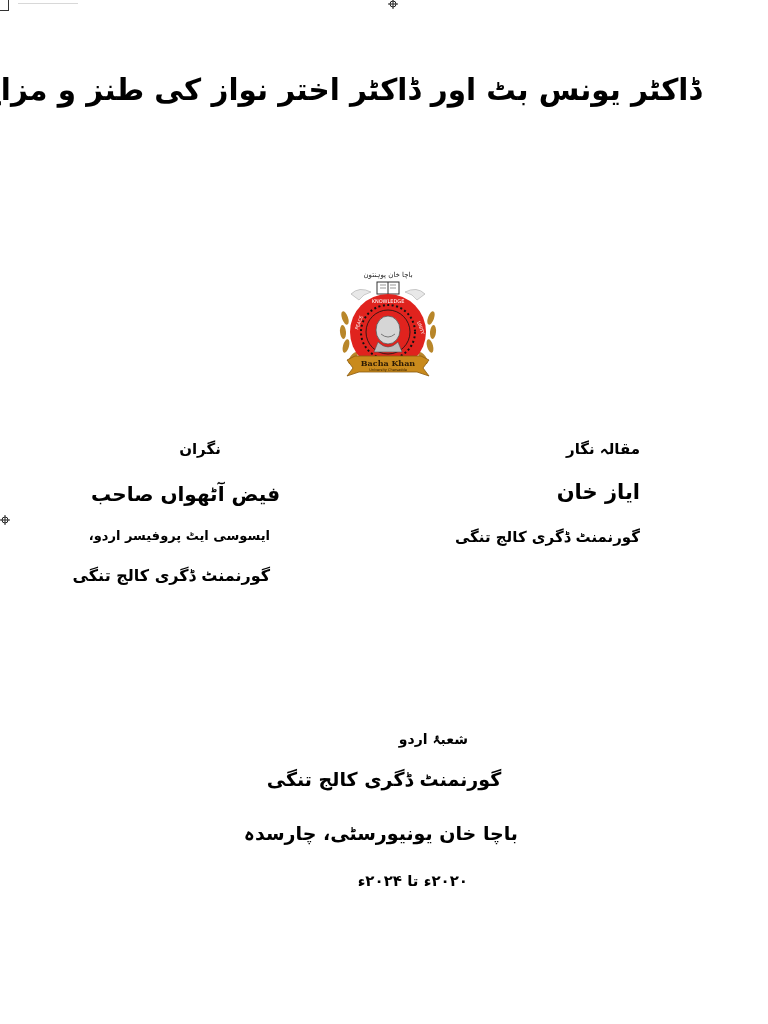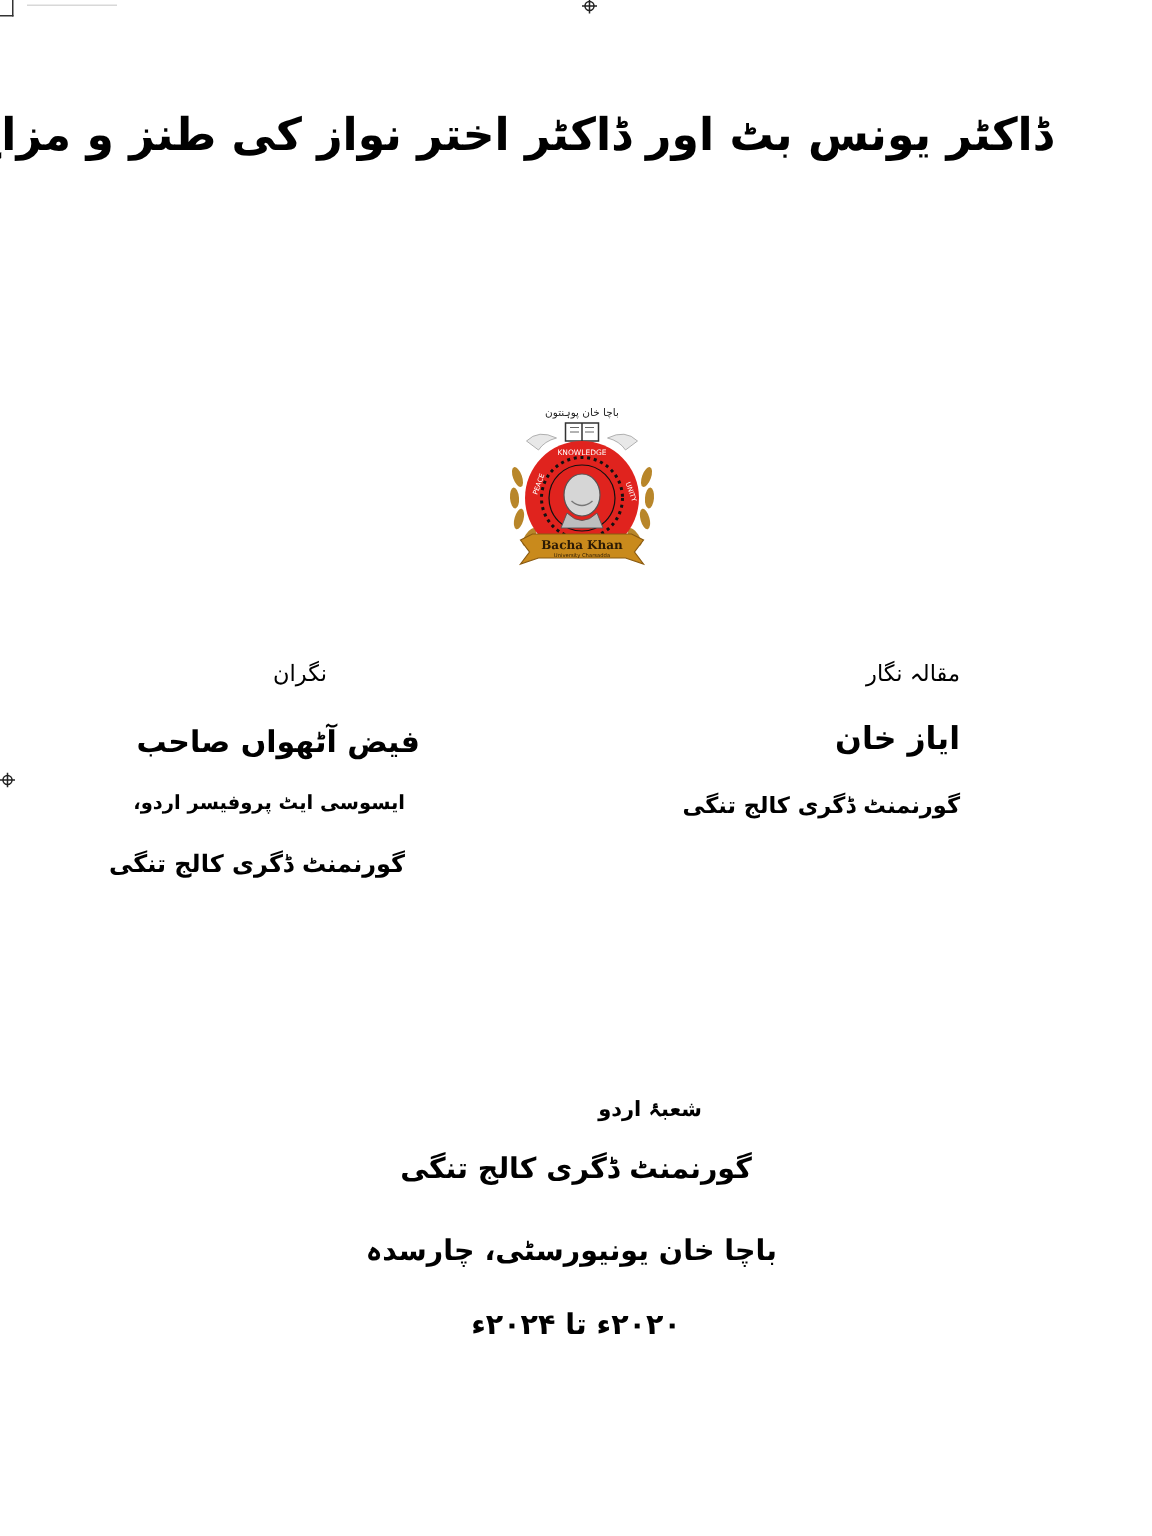--- a/index.html
+++ b/index.html
@@ -41,35 +41,35 @@
       left: 200px; width: 370px; top: 142px;
       font-size: 17px; font-weight: bold; text-align: center;
     }
 
     
     .logo {
       left: 333px; top: 268px; width: 110px; height: 115px;
     }
 
     
-    .sup-label { left: 140px; width: 120px; top: 440px; font-size: 15px; font-weight: normal; text-align: center; }
+    .sup-label { left: 140px; width: 120px; top: 440px; font-size: 15px; font-weight: bold; text-align: center; }
     .sup-name  { left: 100px; width: 180px; top: 482px; font-size: 20px; font-weight: bold; text-align: right; }
     .sup-title { left: 100px; width: 170px; top: 528px; font-size: 13px; font-weight: bold; text-align: center; }
     .sup-college { left: 100px; width: 170px; top: 566px; font-size: 16px; font-weight: bold; text-align: right; }
 
     
-    .auth-label { left: 520px; width: 120px; top: 440px; font-size: 15px; font-weight: normal; text-align: right; }
+    .auth-label { left: 520px; width: 120px; top: 440px; font-size: 15px; font-weight: bold; text-align: right; }
     .auth-name  { left: 520px; width: 120px; top: 480px; font-size: 21px; font-weight: bold; text-align: right; }
     .auth-college { left: 490px; width: 150px; top: 528px; font-size: 15px; font-weight: bold; text-align: right; }
 
     
     .dept   { left: 300px; width: 168px; top: 731px; font-size: 14px; font-weight: bold; }
     .college { left: 250px; width: 268px; top: 768px; font-size: 19px; font-weight: bold; text-align: center; }
     .univ   { left: 250px; width: 268px; top: 822px; font-size: 19px; font-weight: bold; text-align: left; }
-    .years  { left: 300px; width: 168px; top: 872px; font-size: 19px; font-weight: bold; text-align: center; }
+    .years  { left: 300px; width: 168px; top: 872px; font-size: 15px; font-weight: bold; }
 
     
     .reg-mark {
       position: absolute;
       width: 10px; height: 10px;
     }
     .corner-mark {
       position: absolute;
       left: 0; top: 0; width: 8px; height: 10px;
       border-right: 1px solid #333;

